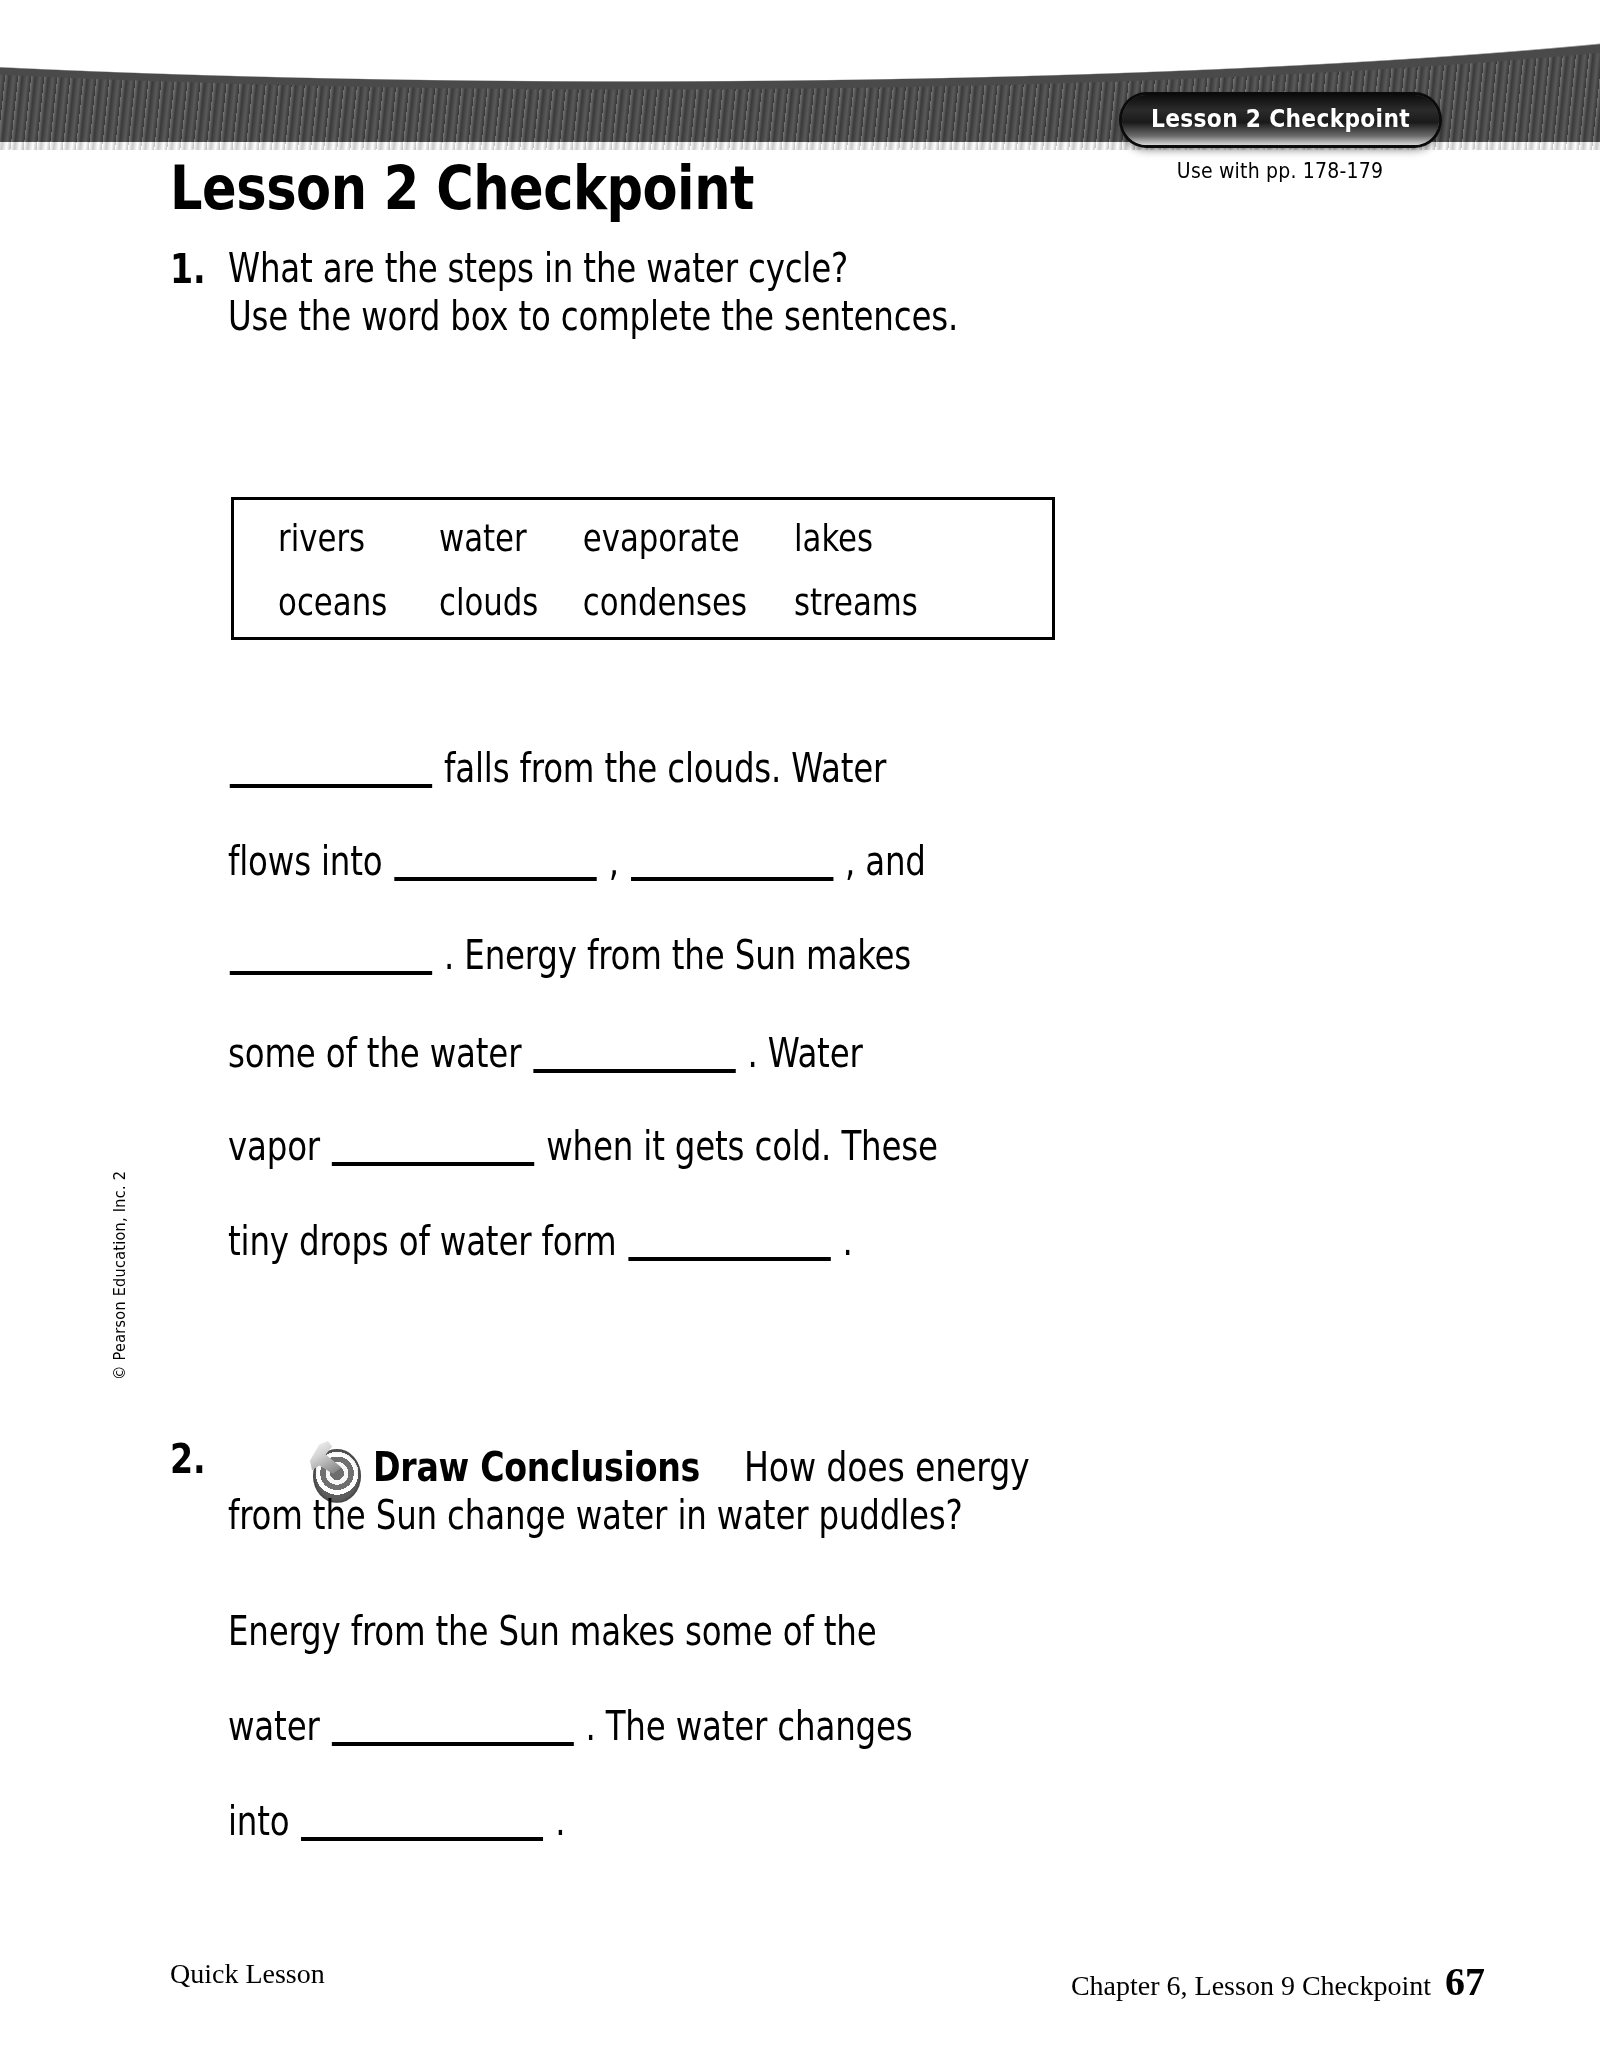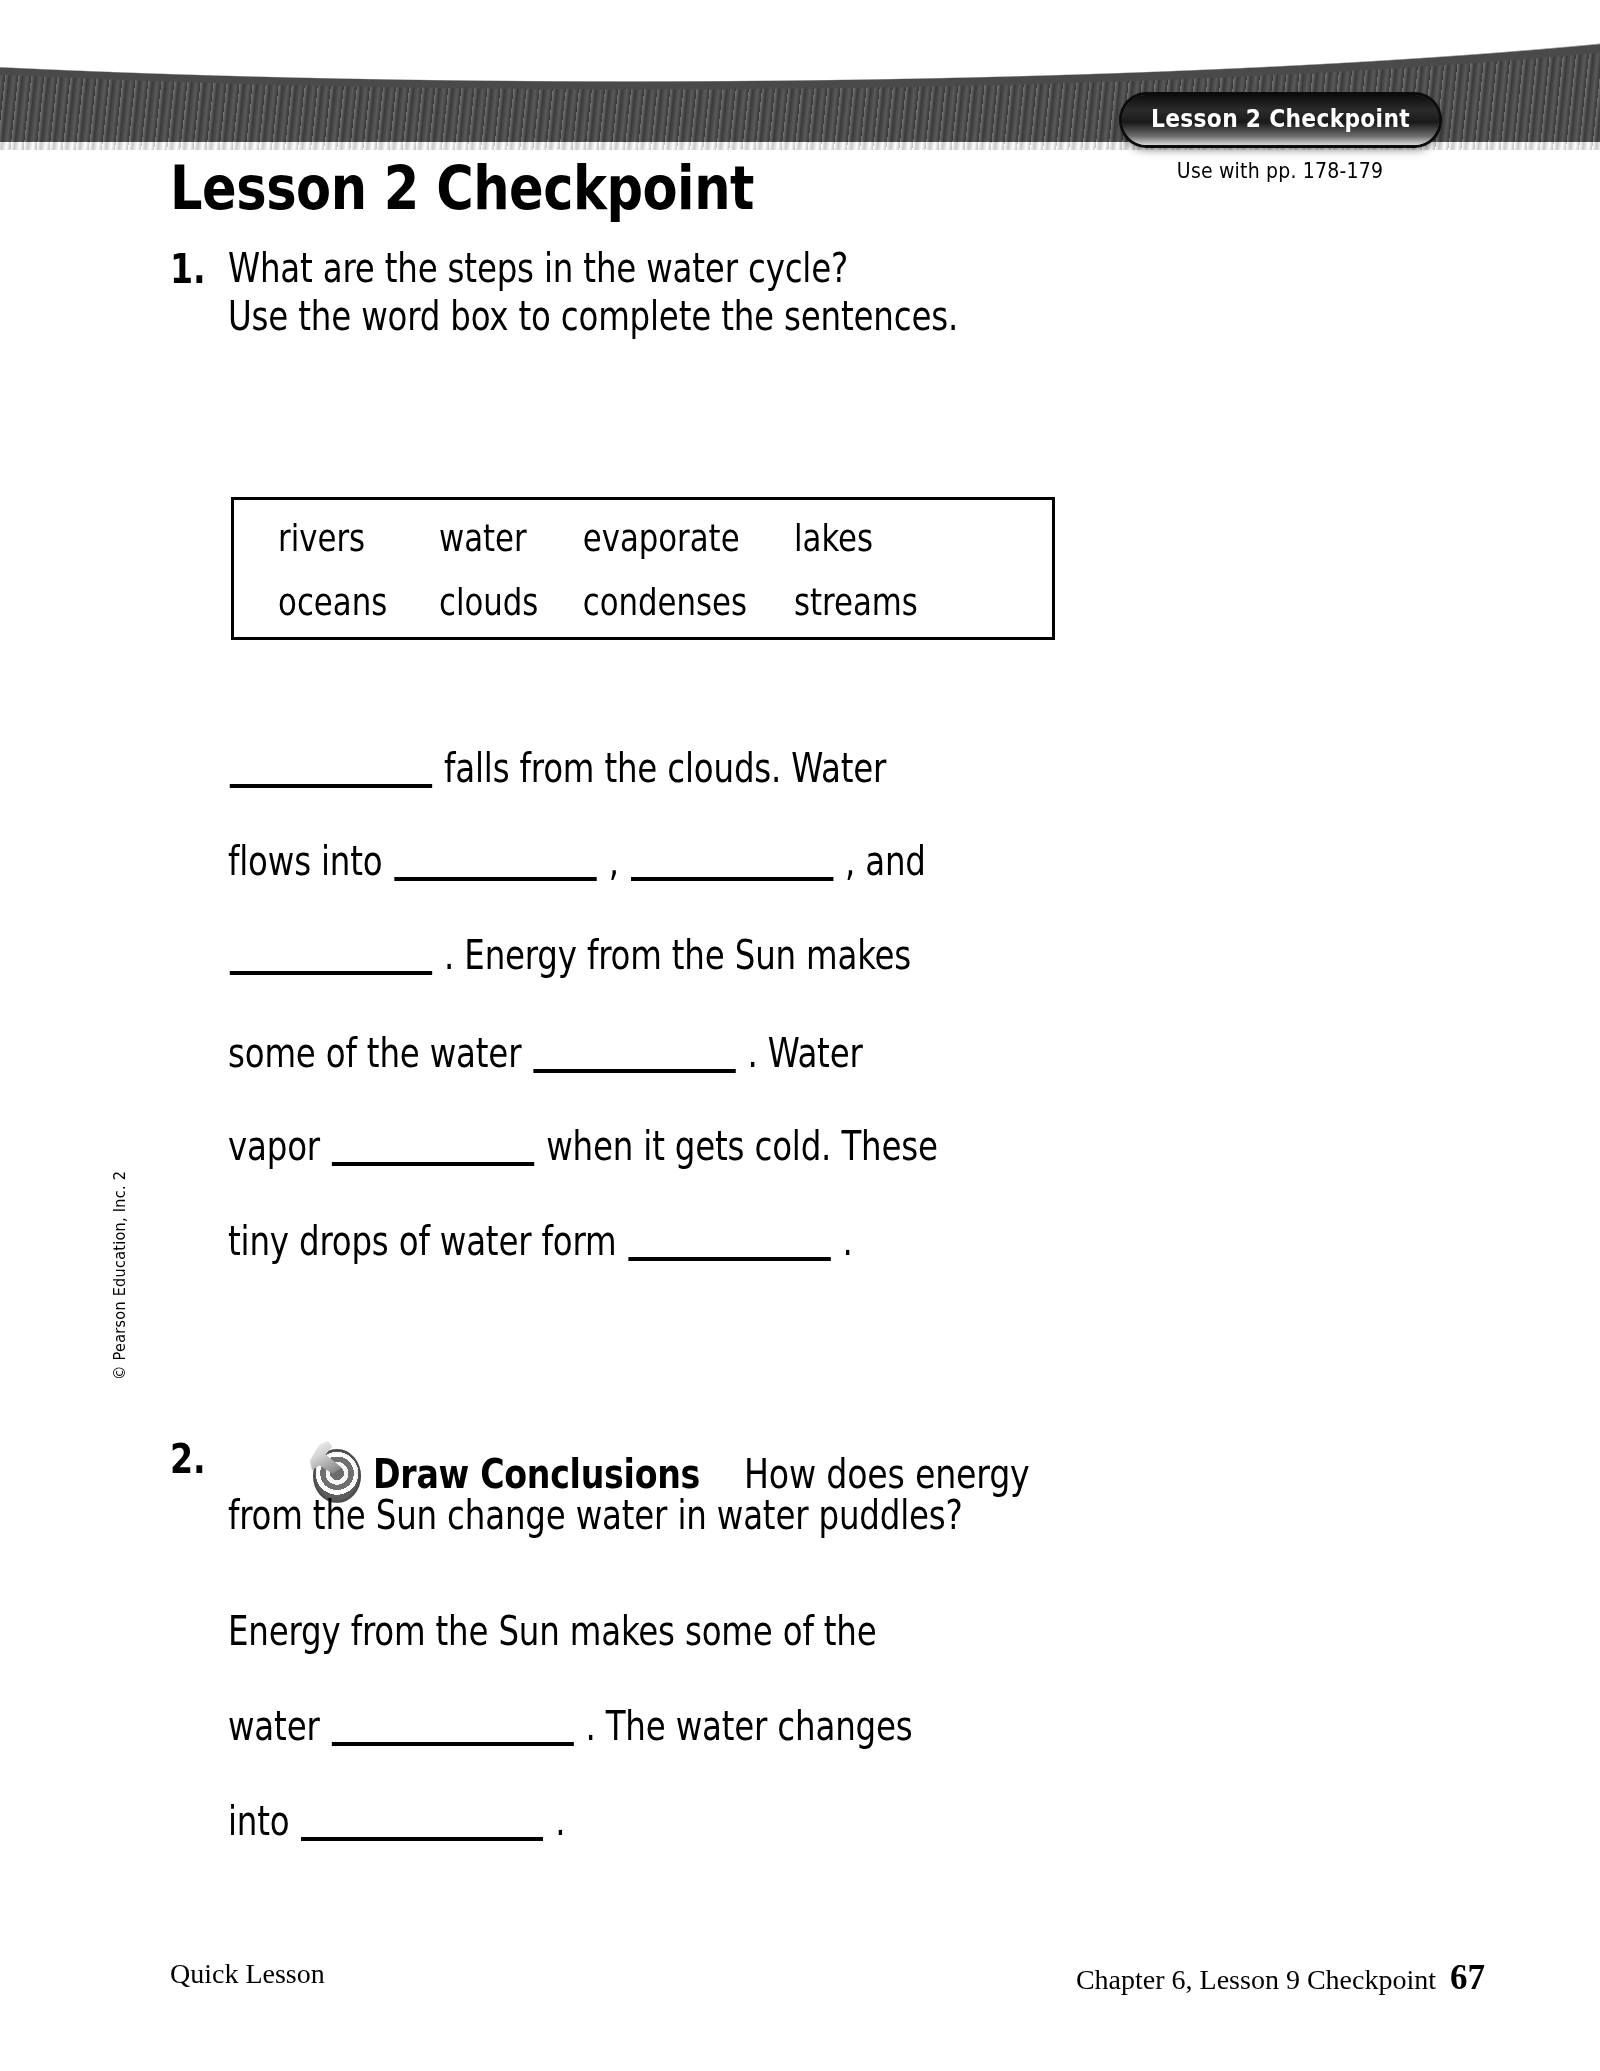--- a/index.html
+++ b/index.html
@@ -165,21 +165,21 @@
 
   
   .s1{ position:absolute; left:228px; top:745px; }
   .s2{ position:absolute; left:228px; top:838px; }
   .s3{ position:absolute; left:228px; top:932px; }
   .s4{ position:absolute; left:228px; top:1030px; }
   .s5{ position:absolute; left:228px; top:1123px; }
   .s6{ position:absolute; left:228px; top:1218px; }
 
   
-  .q2-line1{ position:absolute; left:305px; top:1443px; display:flex; align-items:center; }
+  .q2-line1{ position:absolute; left:305px; top:1443px; display:flex; align-items:flex-start; }
   .q2-line2{ position:absolute; left:228px; top:1492px; }
   .dc-label{
     font-family:"DejaVu Sans Condensed","Liberation Sans", sans-serif;
     font-size:41px; font-weight:bold; letter-spacing:-.3px;
     transform:scaleX(.9); transform-origin:left center; white-space:nowrap;
   }
   .dc-rest{
     font-family:"DejaVu Sans Condensed","Liberation Sans", sans-serif;
     font-size:41px; letter-spacing:-.2px;
     transform:scaleX(.9); transform-origin:left center; white-space:nowrap;
@@ -228,21 +228,21 @@
     font-size:28px;
   }
   .footer-right{
     position:absolute; left:705px; top:1958px;
     width:780px; text-align:right;
     font-family:"Liberation Serif","DejaVu Serif", serif;
     font-size:28px;
     white-space:nowrap;
   }
   .footer-right .pageno{
-    font-weight:bold; font-size:35px; margin-left:14px;
+    font-weight:bold; font-size:40px; margin-left:14px;
     font-family:"Liberation Serif","DejaVu Serif", serif;
     margin-top:9px;
   }
 </style>
 </head>
 <body>
 
 <div class="page">
 
   <div class="banner">

